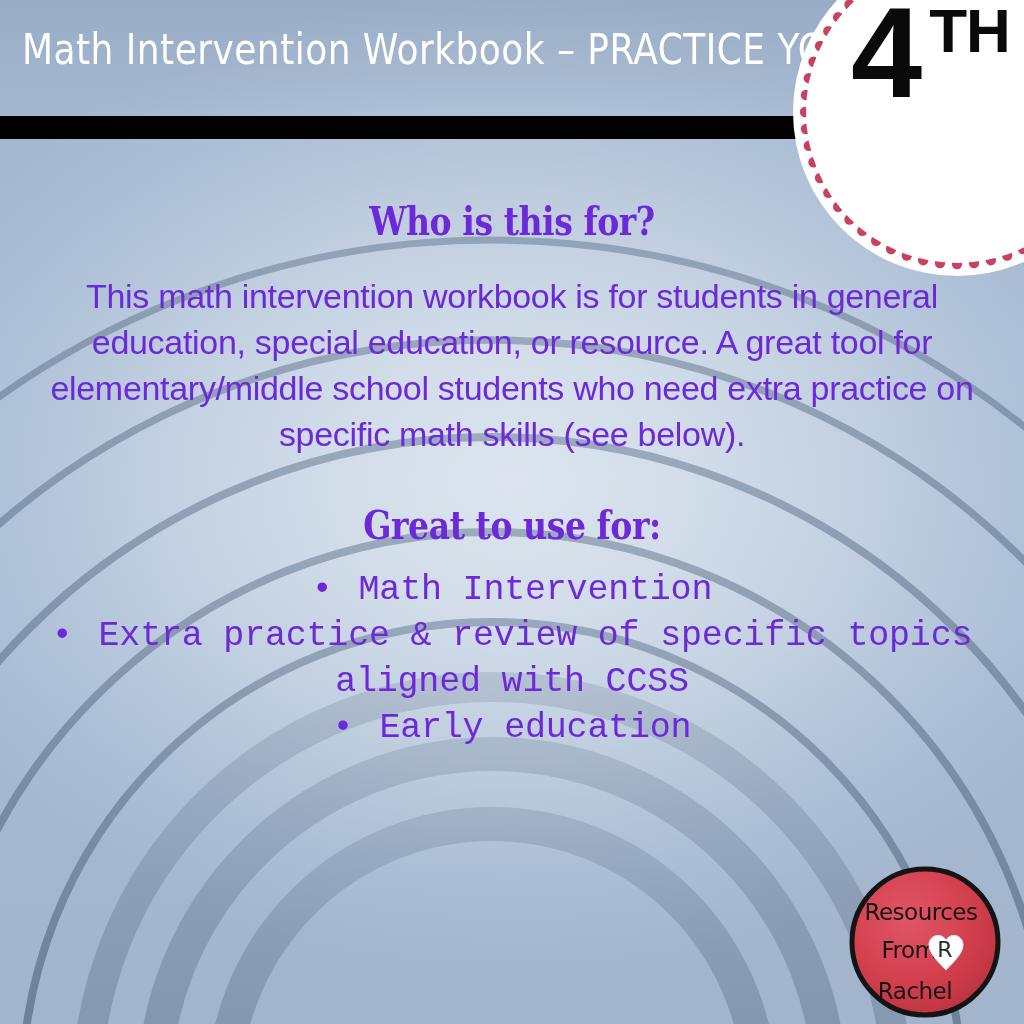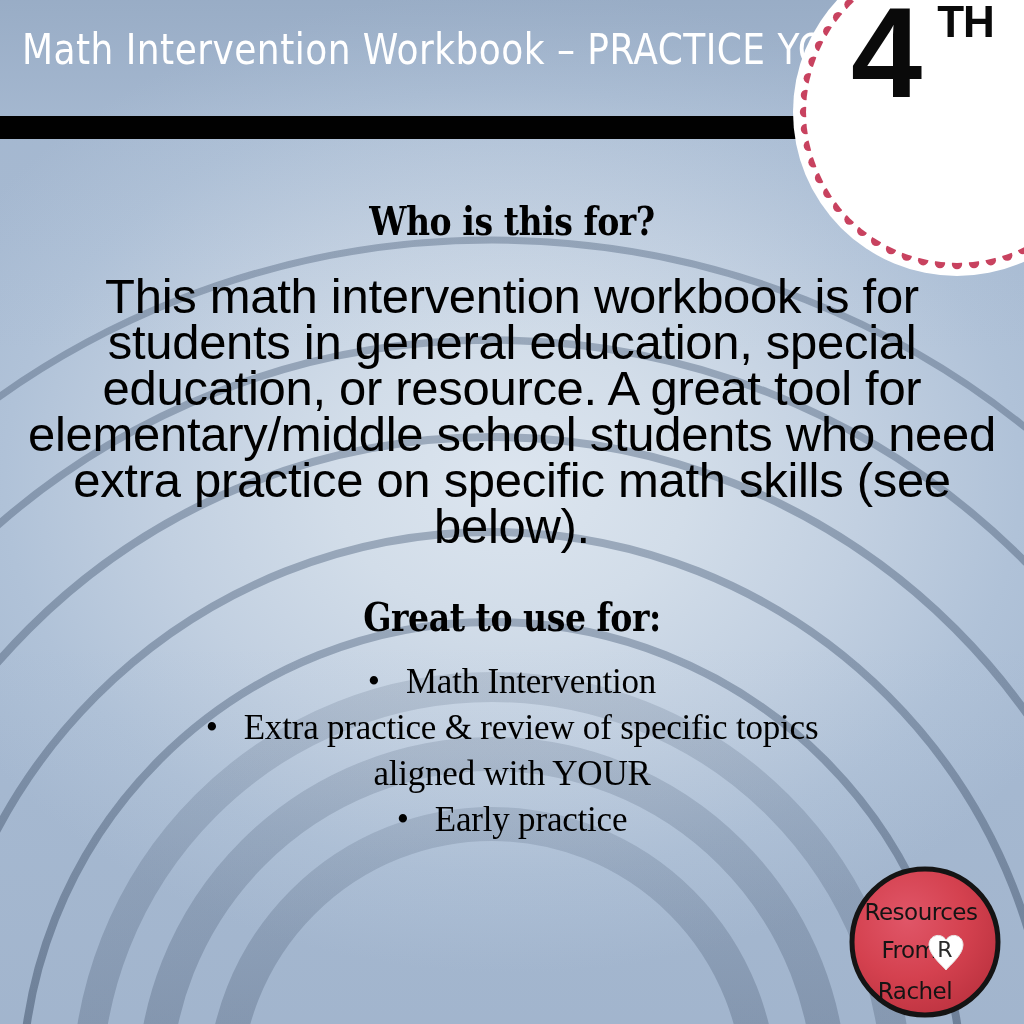--- a/index.html
+++ b/index.html
@@ -126,66 +126,66 @@
   .grade-num {
     font-family: "Liberation Sans", sans-serif;
     font-weight: bold;
     font-size: 128px;
     line-height: 0.92;
     letter-spacing: -2px;
   }
   .grade-suffix {
     font-family: "Liberation Sans", sans-serif;
     font-weight: bold;
-    font-size: 44px;
+    font-size: 62px;
     line-height: 1;
     margin-top: 6px;
-    margin-left: 17px;
+    margin-left: 9px;
     letter-spacing: -1px;
   }
 
   
   .content {
     position: absolute;
     left: 0;
     top: 139px;
     width: 1024px;
     text-align: center;
-    color: #000000;
+    color: #6d28d9;
   }
   .heading {
     font-family: "DejaVu Serif Condensed", "DejaVu Serif", serif;
     font-weight: bold;
     font-size: 40px;
     line-height: 1;
     letter-spacing: -0.5px;
     transform: scaleX(0.92);
   }
   .heading-who {
     margin-top: 62px;
   }
   .heading-great {
     margin-top: 48px;
   }
   .body-copy {
     margin: 32px auto 0;
     width: 980px;
     font-family: "Liberation Sans", sans-serif;
-    font-size: 49px;
+    font-size: 34px;
     line-height: 46px;
     letter-spacing: -0.3px;
   }
   .bullet-list {
     margin: 22px auto 0;
     width: 980px;
     list-style: none;
     padding: 0;
   }
   .bullet-list li {
-    font-family: Liberation Serif, serif;
+    font-family: Liberation Mono, monospace;
     font-size: 35px;
     line-height: 46px;
     letter-spacing: -0.2px;
   }
   .bullet-list li .dot {
     display: inline-block;
     margin-right: 26px;
     font-size: 35px;
     vertical-align: baseline;
   }
@@ -322,24 +322,24 @@
     <div class="body-copy">This math intervention workbook is for students in general education, special education, or resource. A great tool for elementary/middle school students who need extra practice on specific math skills (see below).</div>
 
     <div class="heading heading-great">Great to use for:</div>
 
     <ul class="bullet-list">
       <li>
         <span class="dot">•</span><span>Math Intervention</span>
       </li>
       <li>
         <span class="dot">•</span><span>Extra practice &amp; review of specific topics</span>
-        <span class="wrap2">aligned with YOUR</span>
+        <span class="wrap2">aligned with CCSS</span>
       </li>
       <li>
-        <span class="dot">•</span><span>Early practice</span>
+        <span class="dot">•</span><span>Early education</span>
       </li>
     </ul>
   </div>
 
   <svg class="logo" width="160" height="160" viewBox="0 0 160 160">
     <defs>
       <radialGradient id="logoFill" cx="38%" cy="34%" r="78%">
         <stop offset="0%" stop-color="#e05668"></stop>
         <stop offset="52%" stop-color="#d4414f"></stop>
         <stop offset="100%" stop-color="#b8303d"></stop>

